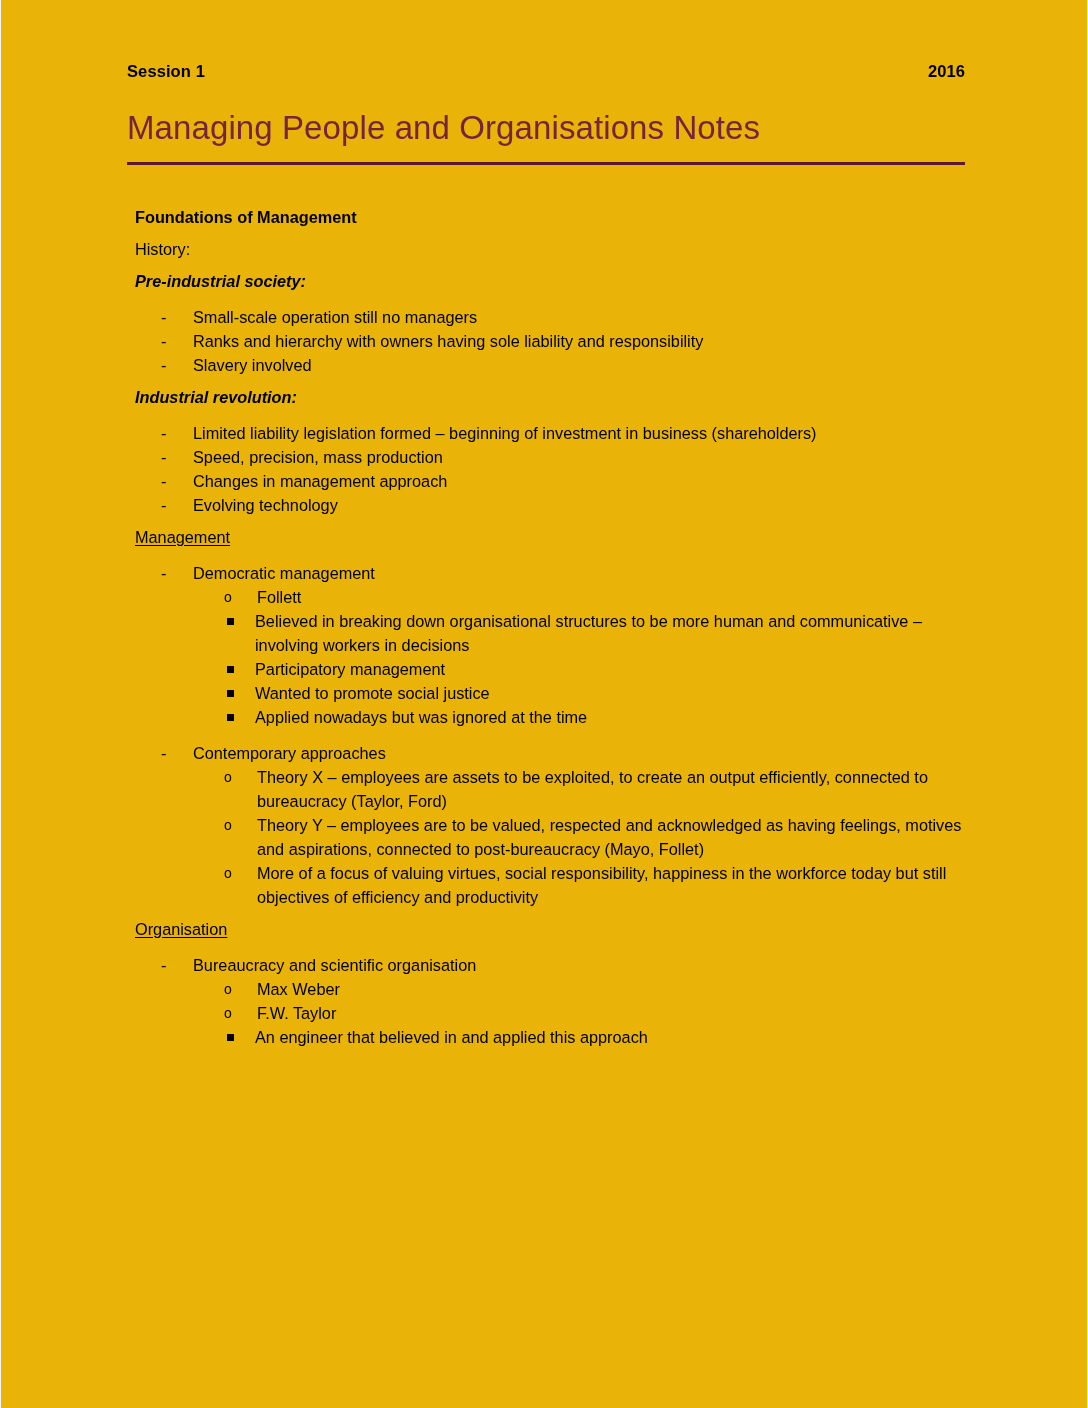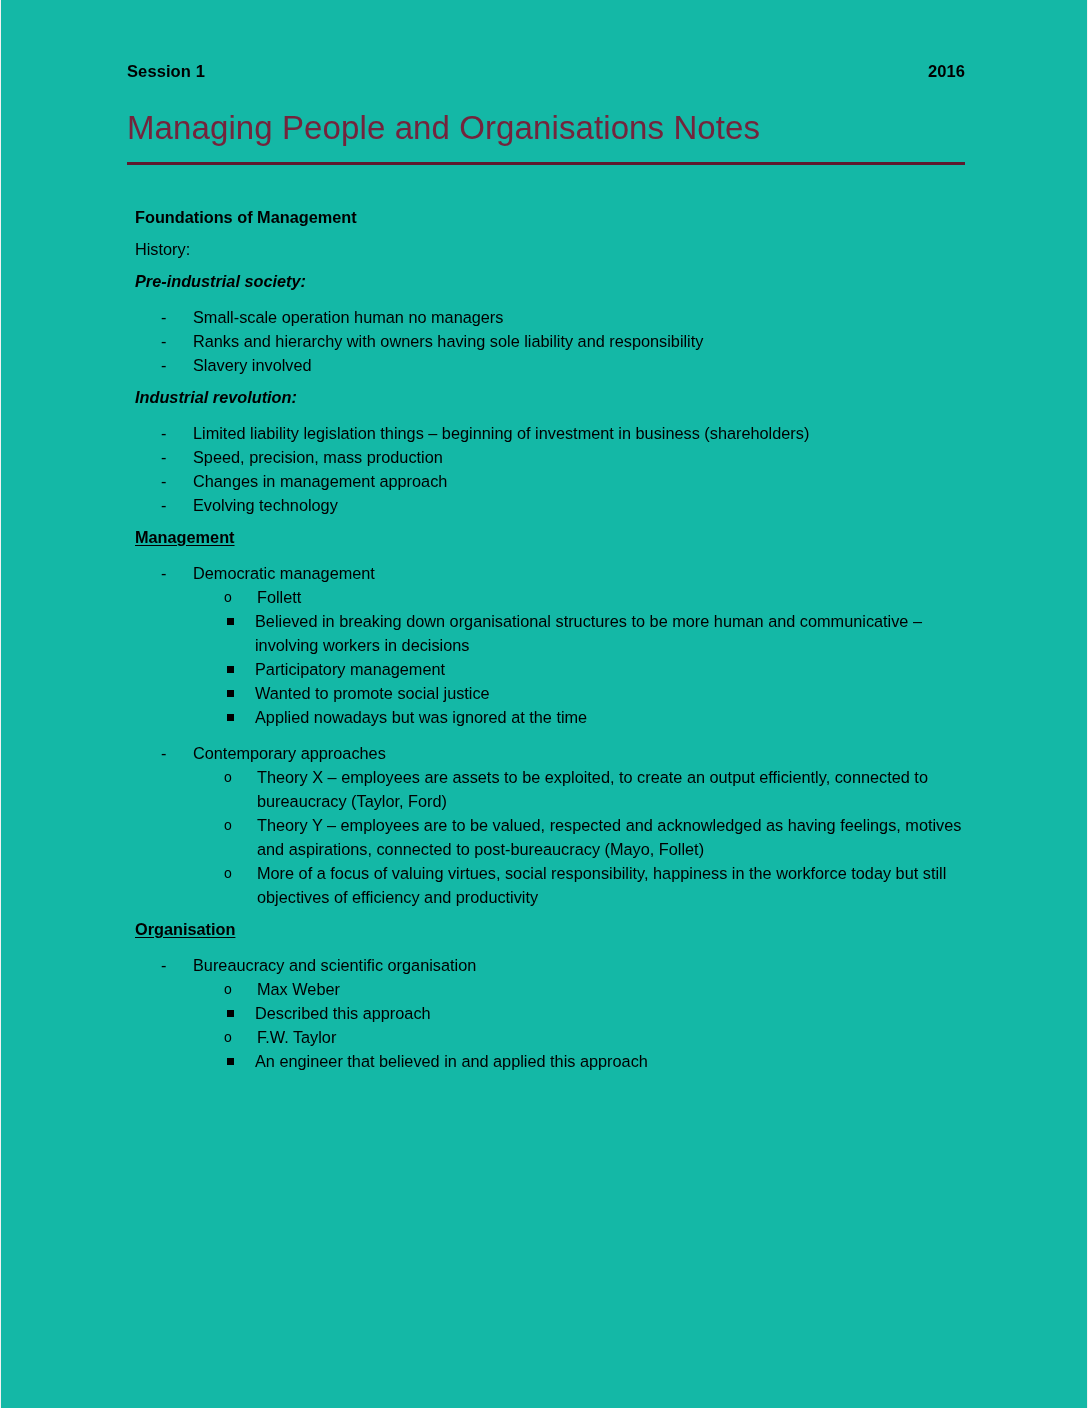--- a/index.html
+++ b/index.html
@@ -14,21 +14,21 @@
     font-family: "Liberation Sans", sans-serif;
     color: #000000;
     overflow: hidden;
   }
 
   .page {
     position: absolute;
     top: 0; left: 0;
     width: 1088px;
     height: 1408px;
-    background: #14b8a6;
+    background: #eab308;
     box-sizing: border-box;
     border-left: 1px solid #f2f2f2;
     border-right: 1px solid #f2f2f2;
   }
 
   .content {
     position: absolute;
     left: 126px;
     top: 0;
     width: 838px;
@@ -74,21 +74,20 @@
   p.para {
     margin: 8px;
   }
   .gap-before { margin-top: 16px; }
 
   .bold { font-weight: bold; }
   .ital { font-style: italic; font-weight: bold; }
   .underline {
     text-decoration: underline;
     text-underline-offset: 2px;
-    font-weight: bold;
   }
 
   
   ul.lvl {
     list-style: none;
     margin: 0;
     padding: 0;
   }
   ul.lvl1 { margin-top: 12px; }
   ul.lvl2, ul.lvl3 { margin-top: 0; }
@@ -160,38 +159,38 @@
     <div class="body-block">
 
       <p class="para bold">Foundations of Management</p>
 
       <p class="para gap-before">History:</p>
       <p class="para ital">Pre-industrial society:</p>
 
       <ul class="lvl lvl1">
         <li class="item l1">
           <span class="marker">-</span>
-          <span class="txt">Small-scale operation human no managers</span>
+          <span class="txt">Small-scale operation still no managers</span>
         </li>
         <li class="item l1">
           <span class="marker">-</span>
           <span class="txt">Ranks and hierarchy with owners having sole liability and responsibility</span>
         </li>
         <li class="item l1">
           <span class="marker">-</span>
           <span class="txt">Slavery involved</span>
         </li>
       </ul>
 
       <p class="para ital gap-before">Industrial revolution:</p>
 
       <ul class="lvl lvl1">
         <li class="item l1">
           <span class="marker">-</span>
-          <span class="txt">Limited liability legislation things – beginning of investment in business (shareholders)</span>
+          <span class="txt">Limited liability legislation formed – beginning of investment in business (shareholders)</span>
         </li>
         <li class="item l1">
           <span class="marker">-</span>
           <span class="txt">Speed, precision, mass production</span>
         </li>
         <li class="item l1">
           <span class="marker">-</span>
           <span class="txt">Changes in management approach</span>
         </li>
         <li class="item l1">
@@ -262,24 +261,20 @@
           <span class="txt">Bureaucracy and scientific organisation</span>
         </li>
       </ul>
       <ul class="lvl lvl2">
         <li class="item l2">
           <span class="marker">o</span>
           <span class="txt">Max Weber</span>
         </li>
       </ul>
       <ul class="lvl lvl3">
-        <li class="item l3">
-          <span class="marker"><span class="sq"></span></span>
-          <span class="txt">Described this approach</span>
-        </li>
       </ul>
       <ul class="lvl lvl2">
         <li class="item l2">
           <span class="marker">o</span>
           <span class="txt">F.W. Taylor</span>
         </li>
       </ul>
       <ul class="lvl lvl3">
         <li class="item l3">
           <span class="marker"><span class="sq"></span></span>

